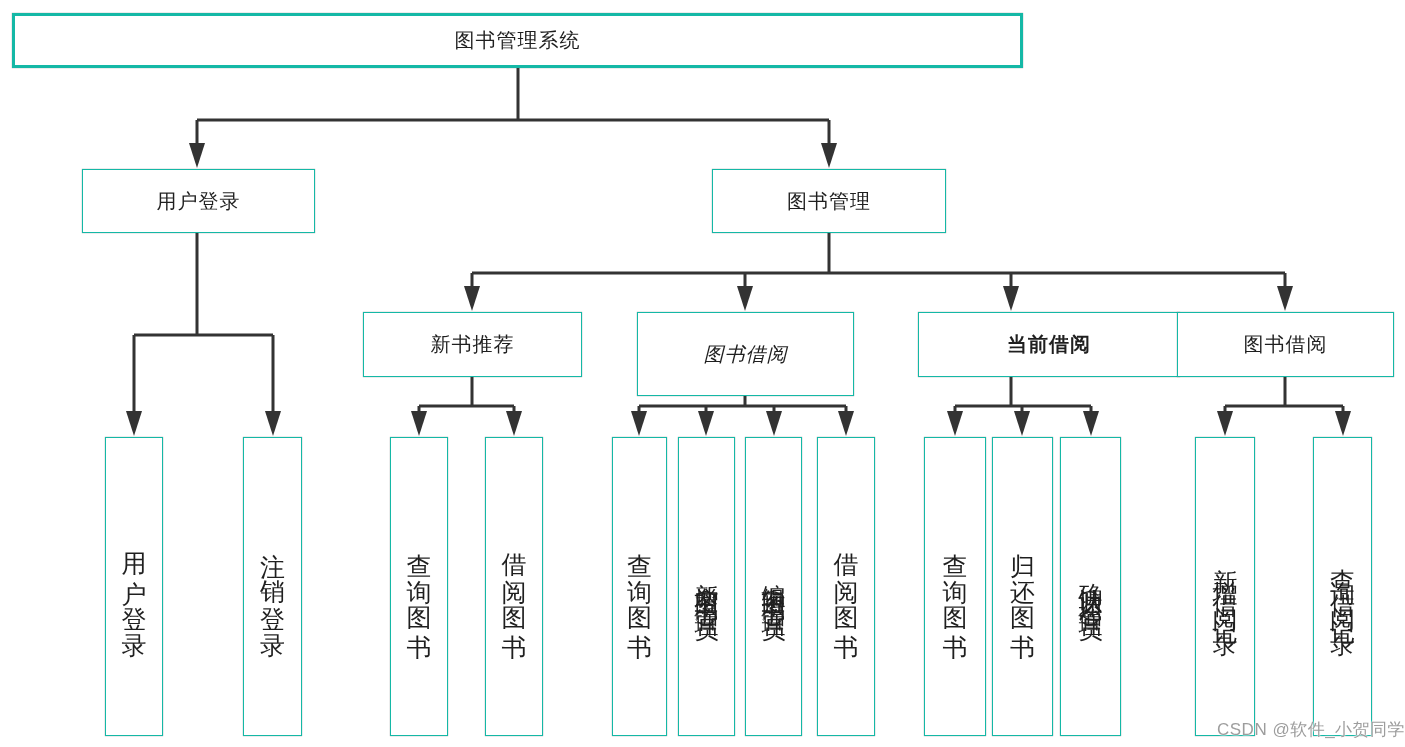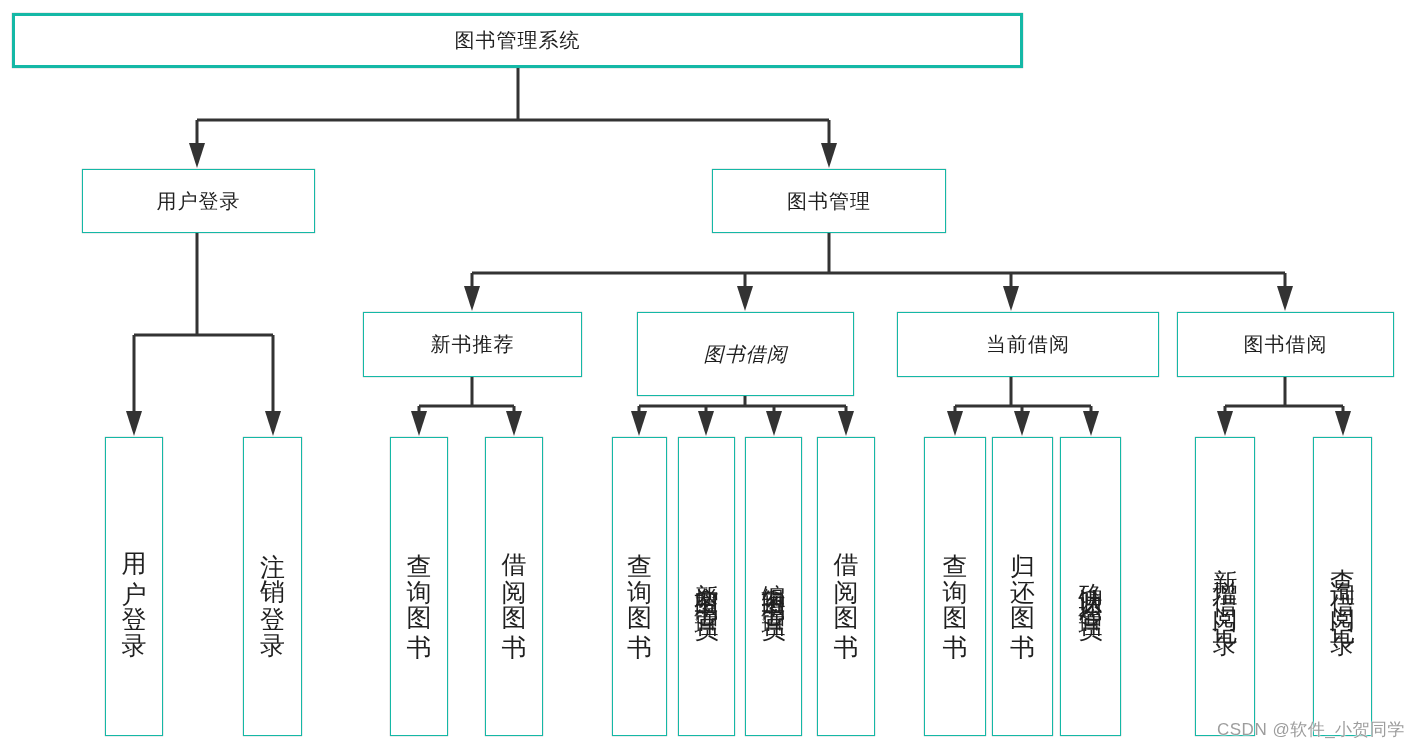--- a/index.html
+++ b/index.html
@@ -111,21 +111,21 @@
   <div class="node" style="left:712px; top:169px; width:234px; height:64px;">
     <span class="hlabel">图书管理</span>
   </div>
 
   <div class="node" style="left:363px; top:312px; width:219px; height:65px;">
     <span class="hlabel">新书推荐</span>
   </div>
   <div class="node" style="left:637px; top:312px; width:217px; height:84px;font-style:italic;">
     <span class="hlabel">图书借阅</span>
   </div>
-  <div class="node" style="left:897px; top:312px; width:262px; height:65px;">
+  <div class="node" style="left:918px; top:312px; width:262px; height:65px;font-weight:bold;">
     <span class="hlabel">当前借阅</span>
   </div>
   <div class="node" style="left:1177px; top:312px; width:217px; height:65px;">
     <span class="hlabel">图书借阅</span>
   </div>
 
   <div class="node" style="left:105px; top:437px; width:58px; height:299px;">
     <span class="leaf-label ls4">用户登录</span>
   </div>
   <div class="node" style="left:243px; top:437px; width:59px; height:299px;">

